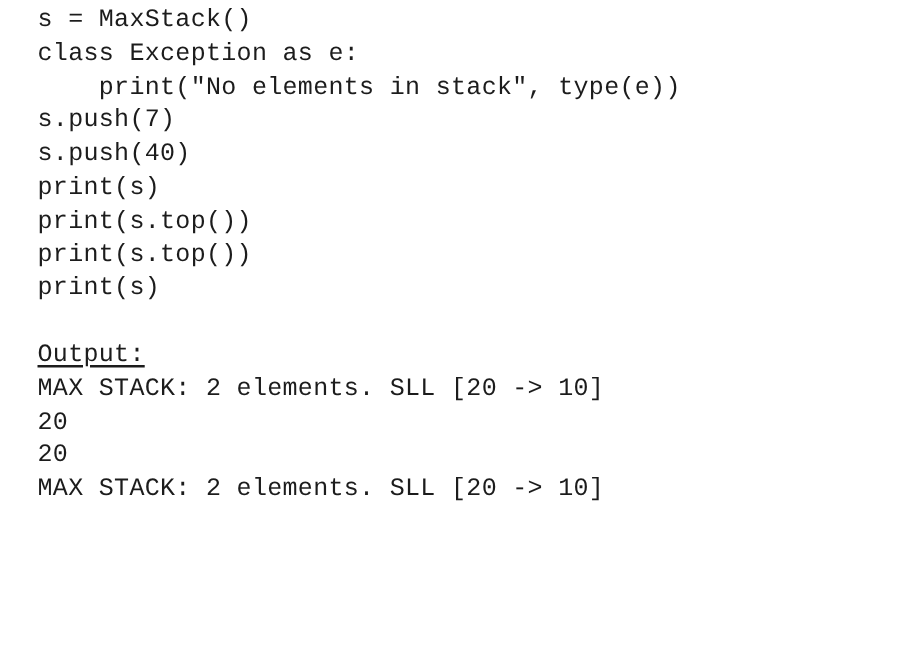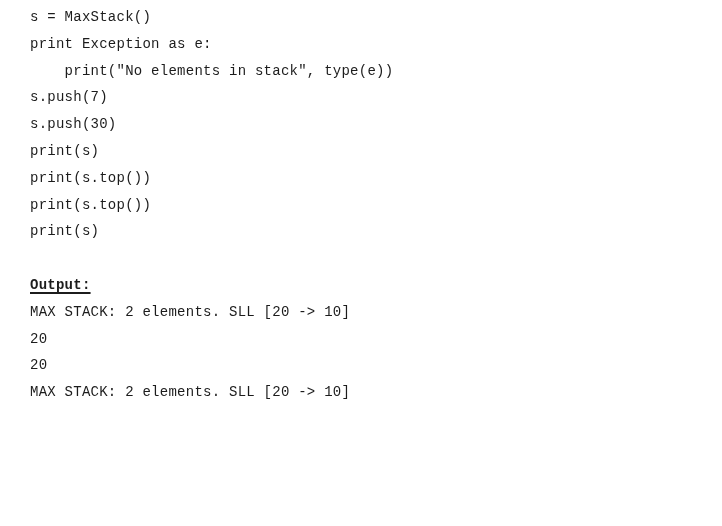--- a/index.html
+++ b/index.html
@@ -7,60 +7,60 @@
     padding: 0;
     background: #ffffff;
   }
   .page {
     position: relative;
     width: 722px;
     height: 482px;
     background: #ffffff;
     overflow: hidden;
     font-family: "Liberation Mono", "DejaVu Sans Mono", monospace;
-    font-size: 14px;
+    font-size: 20px;
     line-height: 26.8px;
     letter-spacing: 0.25px;
     color: #1c1c1c;
   }
   .text-col {
     position: absolute;
     left: 30px;
     top: 4px;
     right: 0;
   }
   .line {
     height: 26.8px;
     white-space: pre;
   }
   .output-heading {
-    font-weight: bold;
+    font-weight: normal;
     text-decoration: underline;
     text-decoration-thickness: 2px;
     text-underline-offset: 3px;
   }
   .accent-bar {
     position: absolute;
     left: 30px;
     top: 506px;
     width: 29px;
     height: 13px;
     background: #9a1b1e;
   }
 </style>
 </head>
 <body>
 
 <div class="page">
   <div class="text-col">
     <div class="line">s = MaxStack()</div>
-    <div class="line">print Exception as e:</div>
+    <div class="line">class Exception as e:</div>
     <div class="line">    print("No elements in stack", type(e))</div>
     <div class="line">s.push(7)</div>
-    <div class="line">s.push(30)</div>
+    <div class="line">s.push(40)</div>
     <div class="line">print(s)</div>
     <div class="line">print(s.top())</div>
     <div class="line">print(s.top())</div>
     <div class="line">print(s)</div>
     <div class="line"></div>
     <div class="line"><span class="output-heading">Output:</span></div>
     <div class="line">MAX STACK: 2 elements. SLL [20 -&gt; 10]</div>
     <div class="line">20</div>
     <div class="line">20</div>
     <div class="line">MAX STACK: 2 elements. SLL [20 -&gt; 10]</div>

